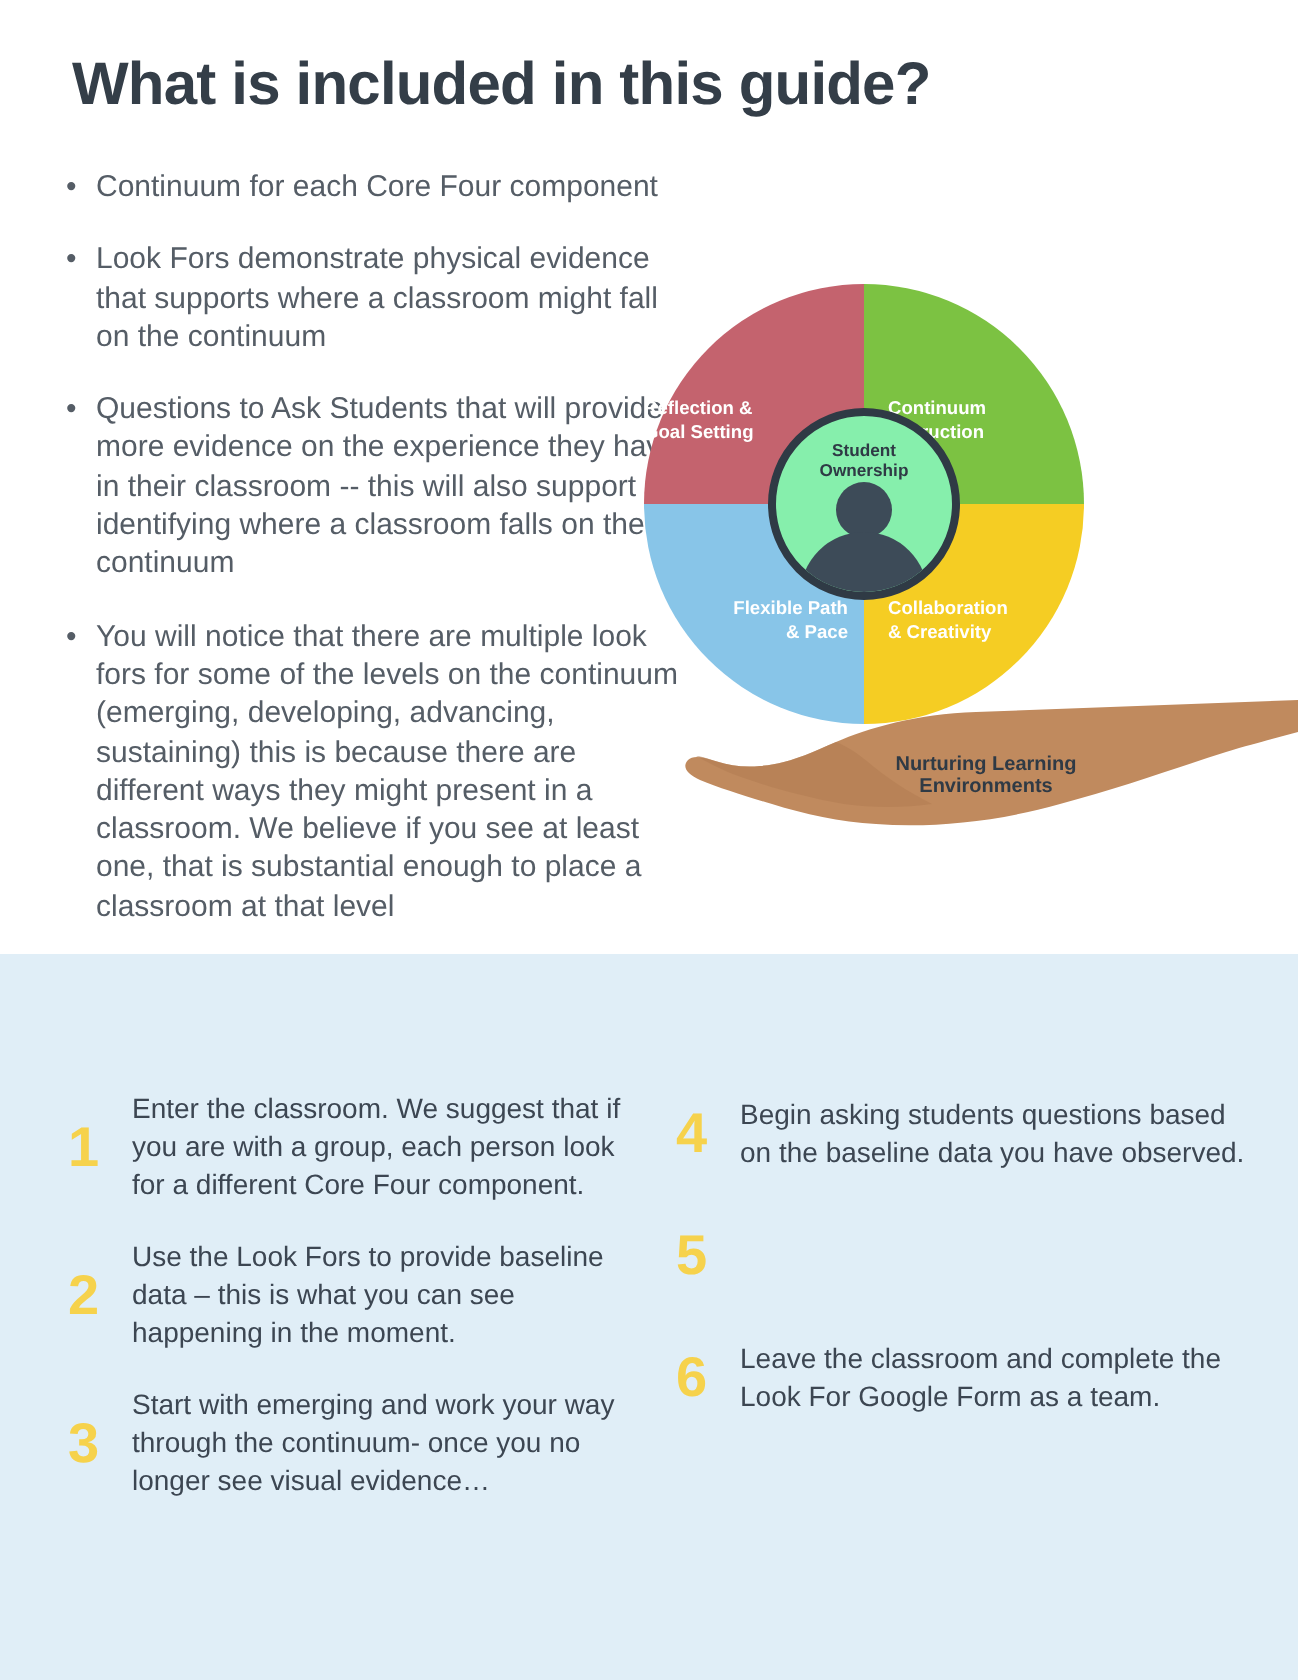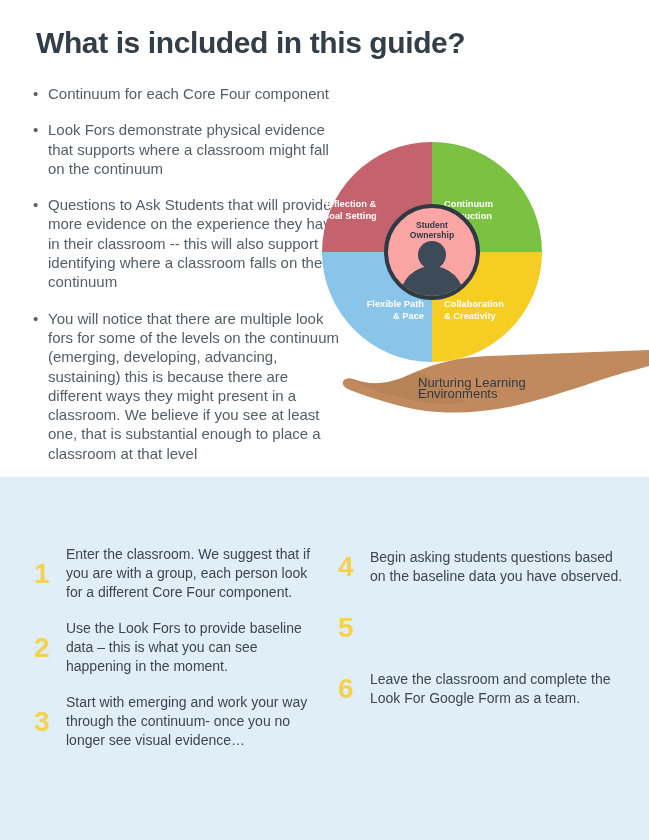--- a/index.html
+++ b/index.html
@@ -92,21 +92,21 @@
   #label-reflection { left: 0; top: 57px; width: 92px; text-align: left; }
   #label-targeted  { left: 122px; top: 57px; width: 92px; text-align: left; }
   #label-flexible  { left: 10px; top: 157px; width: 92px; text-align: right; }
   #label-collaboration { left: 122px; top: 157px; width: 92px; text-align: left; }
 
   #center-hub {
     position: absolute;
     left: 62px; top: 62px;
     width: 96px; height: 96px;
     border-radius: 50%;
-    background: #fca5a5;
+    background: #86efac;
     border: 4px solid #2f3a45;
     overflow: hidden;
   }
   #center-label {
     position: absolute;
     left: 0; top: 12px;
     width: 88px;
     text-align: center;
     font-size: 8.6px;
     font-weight: bold;
@@ -133,22 +133,23 @@
   
   #hand-svg {
     position: absolute;
     left: 338px; top: 344px;
     width: 311px; height: 72px;
   }
   #hand-label {
     position: absolute;
     left: 418px; top: 377px;
     width: 150px;
-    font-size: 13px;
-    font-weight: normal;
+    text-align: center;
+    font-size: 10px;
+    font-weight: bold;
     line-height: 11px;
     color: #2f3a45;
     white-space: pre-line;
   }
 
   
   #bottom-section {
     position: absolute;
     left: 0; top: 477px;
     width: 649px; height: 363px;

